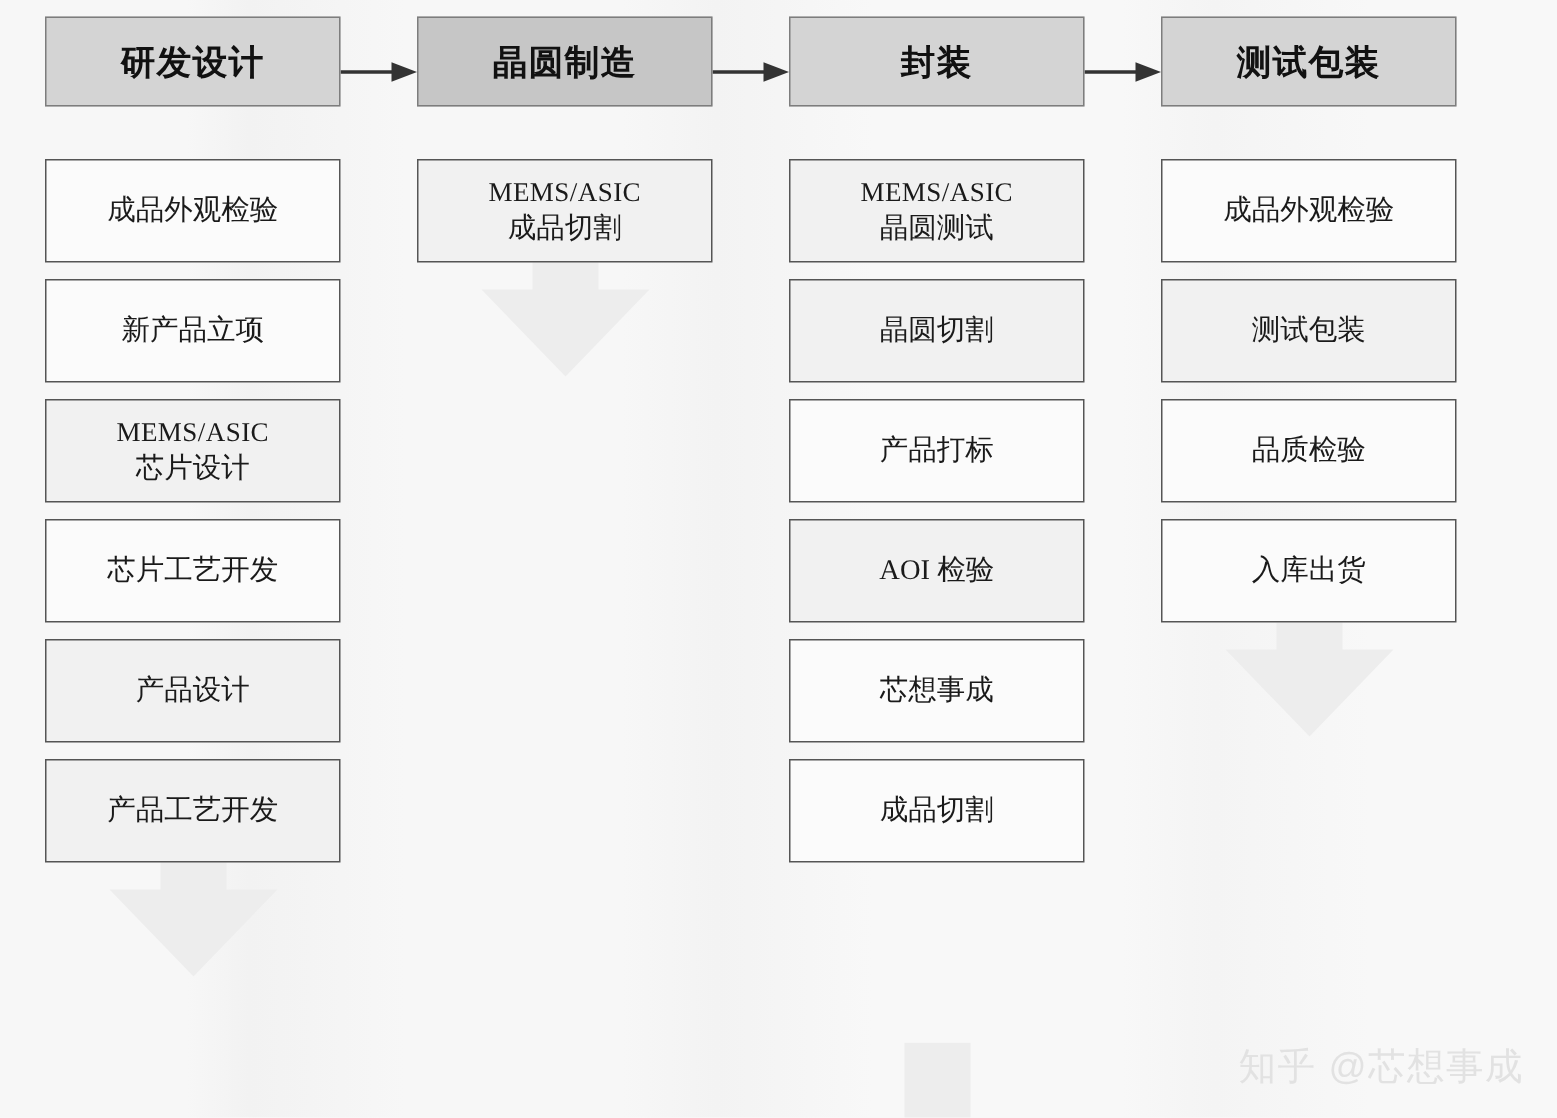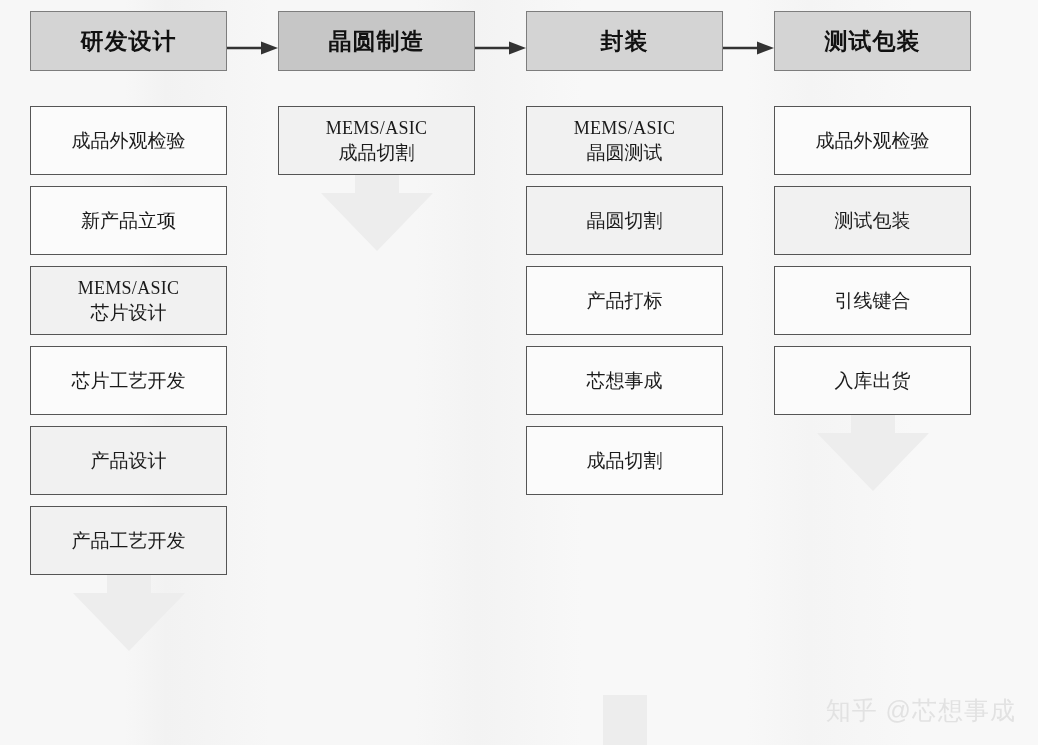--- a/index.html
+++ b/index.html
@@ -201,41 +201,44 @@
         <div class="step-box shaded">
           <span class="step-line latin">MEMS/ASIC</span>
           <span class="step-line">晶圆测试</span>
         </div>
         <div class="step-box shaded">
           <span class="step-line">晶圆切割</span>
         </div>
         <div class="step-box">
           <span class="step-line">产品打标</span>
         </div>
+        <div class="step-box shaded">
+          <span class="step-line">AOI 检验</span>
+        </div>
         <div class="step-box">
           <span class="step-line">芯想事成</span>
         </div>
         <div class="step-box">
           <span class="step-line">成品切割</span>
         </div>
       </div>
     </div>
     <div class="column col-3">
       <div class="header-box">
         <span>测试包装</span>
       </div>
       <div class="steps">
         <div class="step-box">
           <span class="step-line">成品外观检验</span>
         </div>
         <div class="step-box shaded">
           <span class="step-line">测试包装</span>
         </div>
         <div class="step-box">
-          <span class="step-line">引线键合</span>
+          <span class="step-line">品质检验</span>
         </div>
         <div class="step-box">
           <span class="step-line">入库出货</span>
         </div>
       </div>
     </div>
     <div class="flow-arrow arrow-0">
       <svg width="52" height="16" viewBox="0 0 52 16">
         <line x1="0" y1="8" x2="37" y2="8" stroke="#333333" stroke-width="2.4"></line>
         <path d="M34,1.5 L51,8 L34,14.5 Z" fill="#333333"></path>

